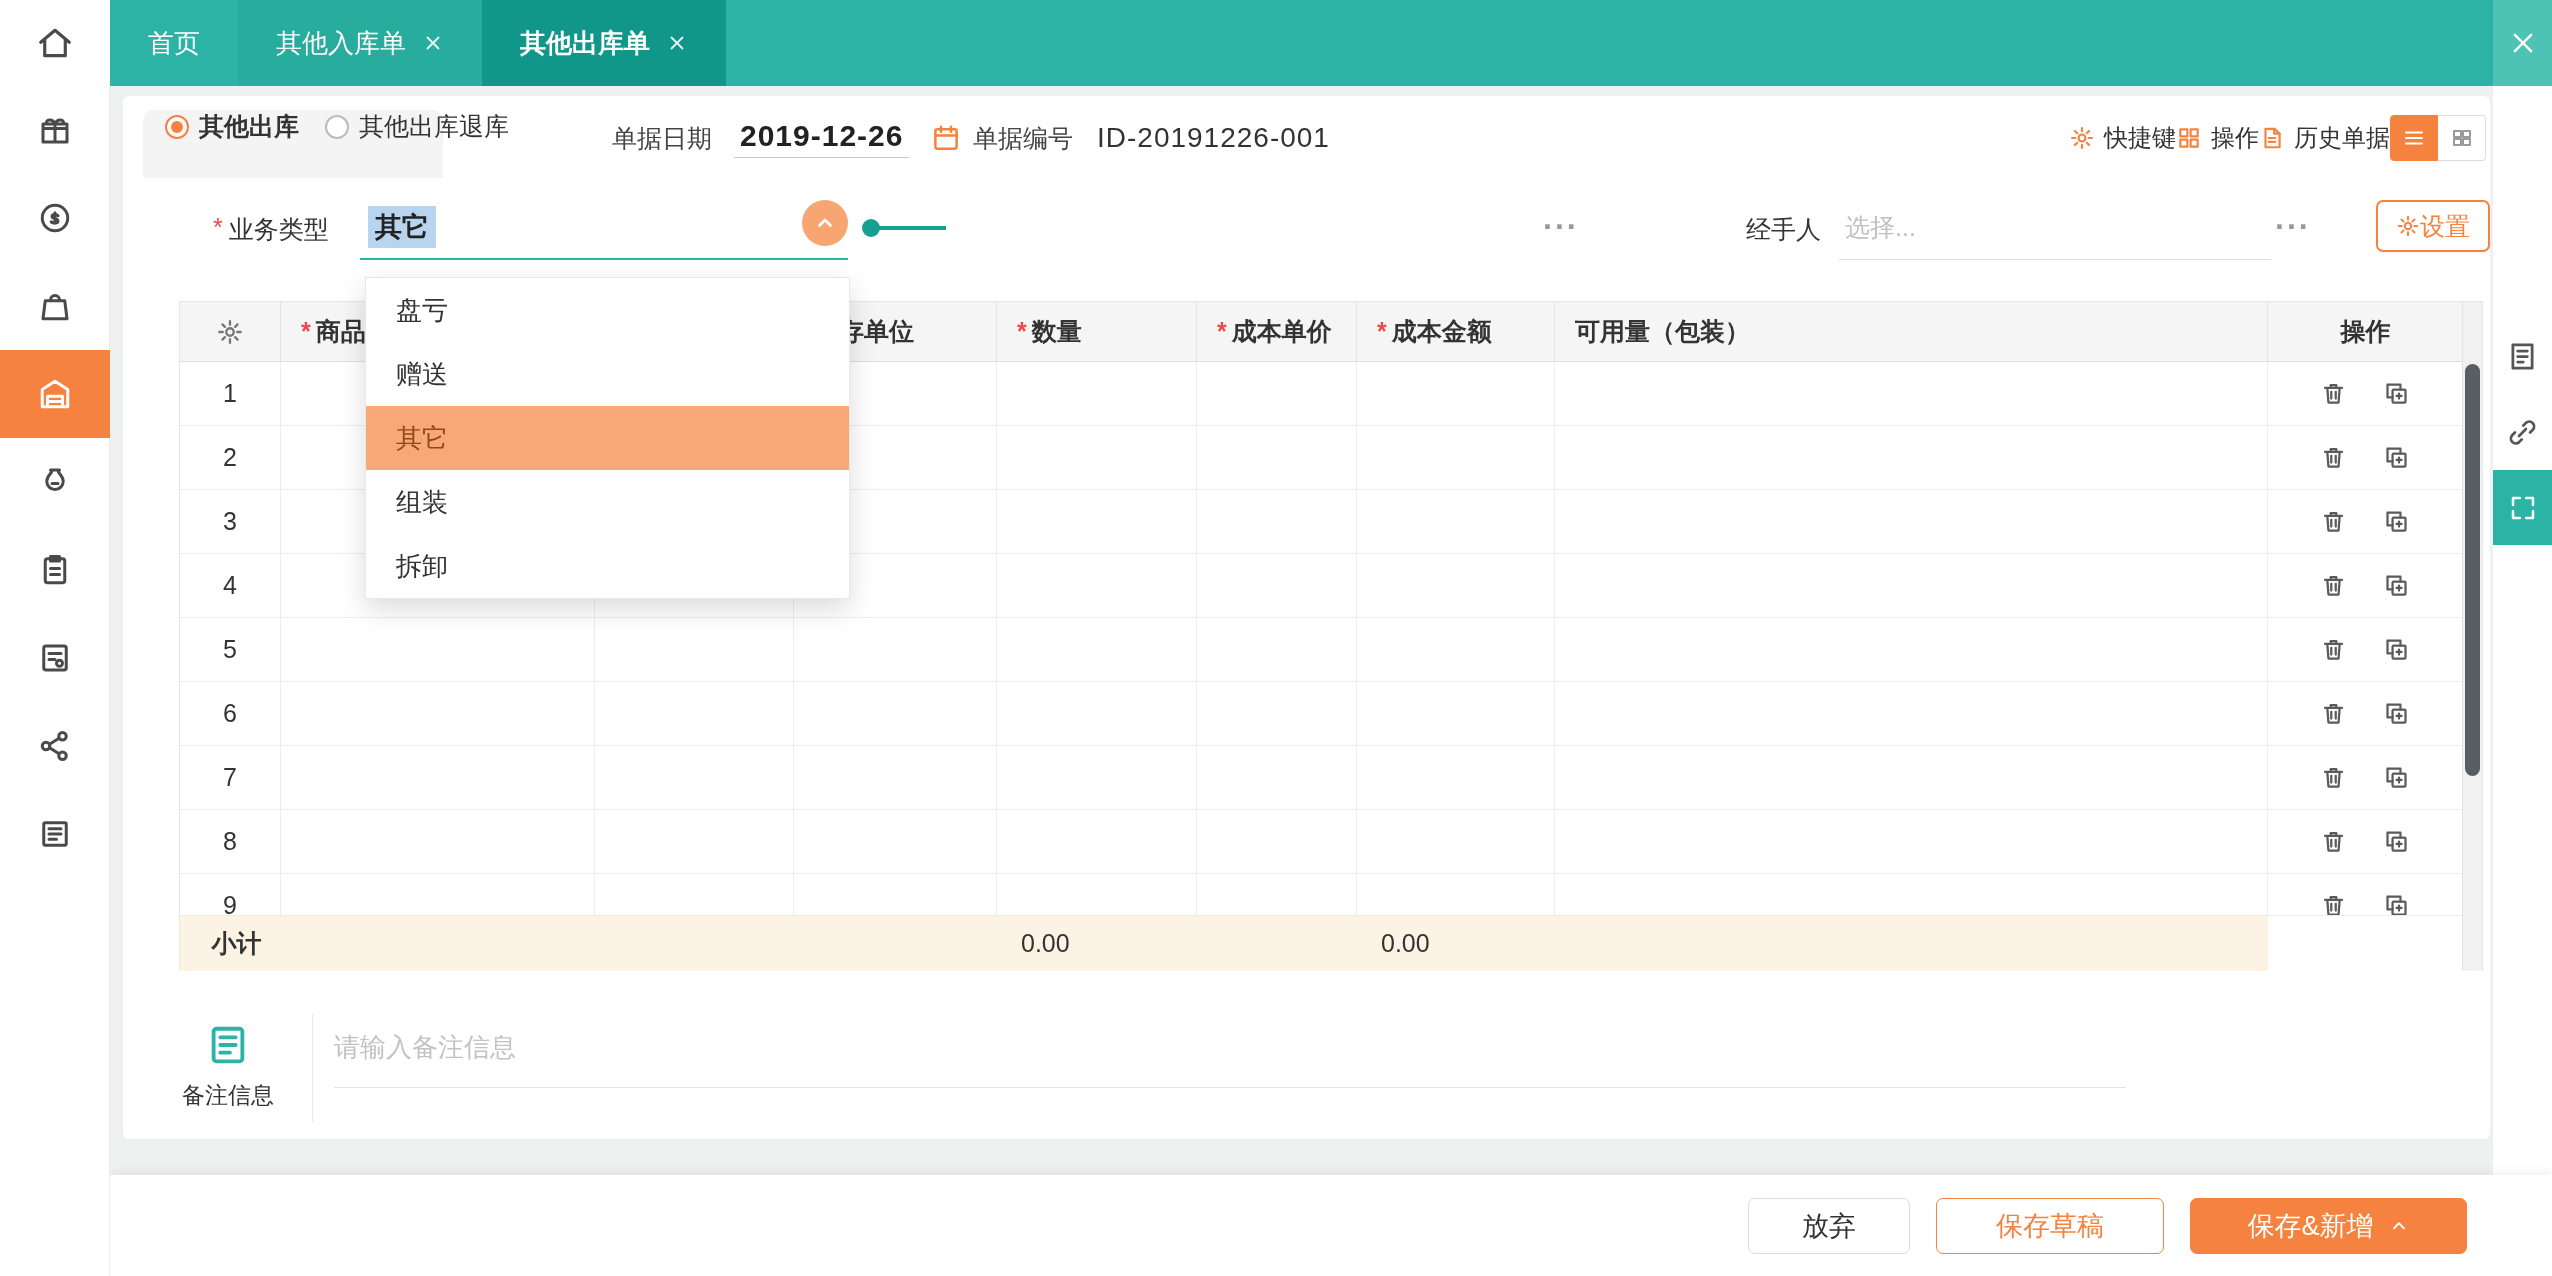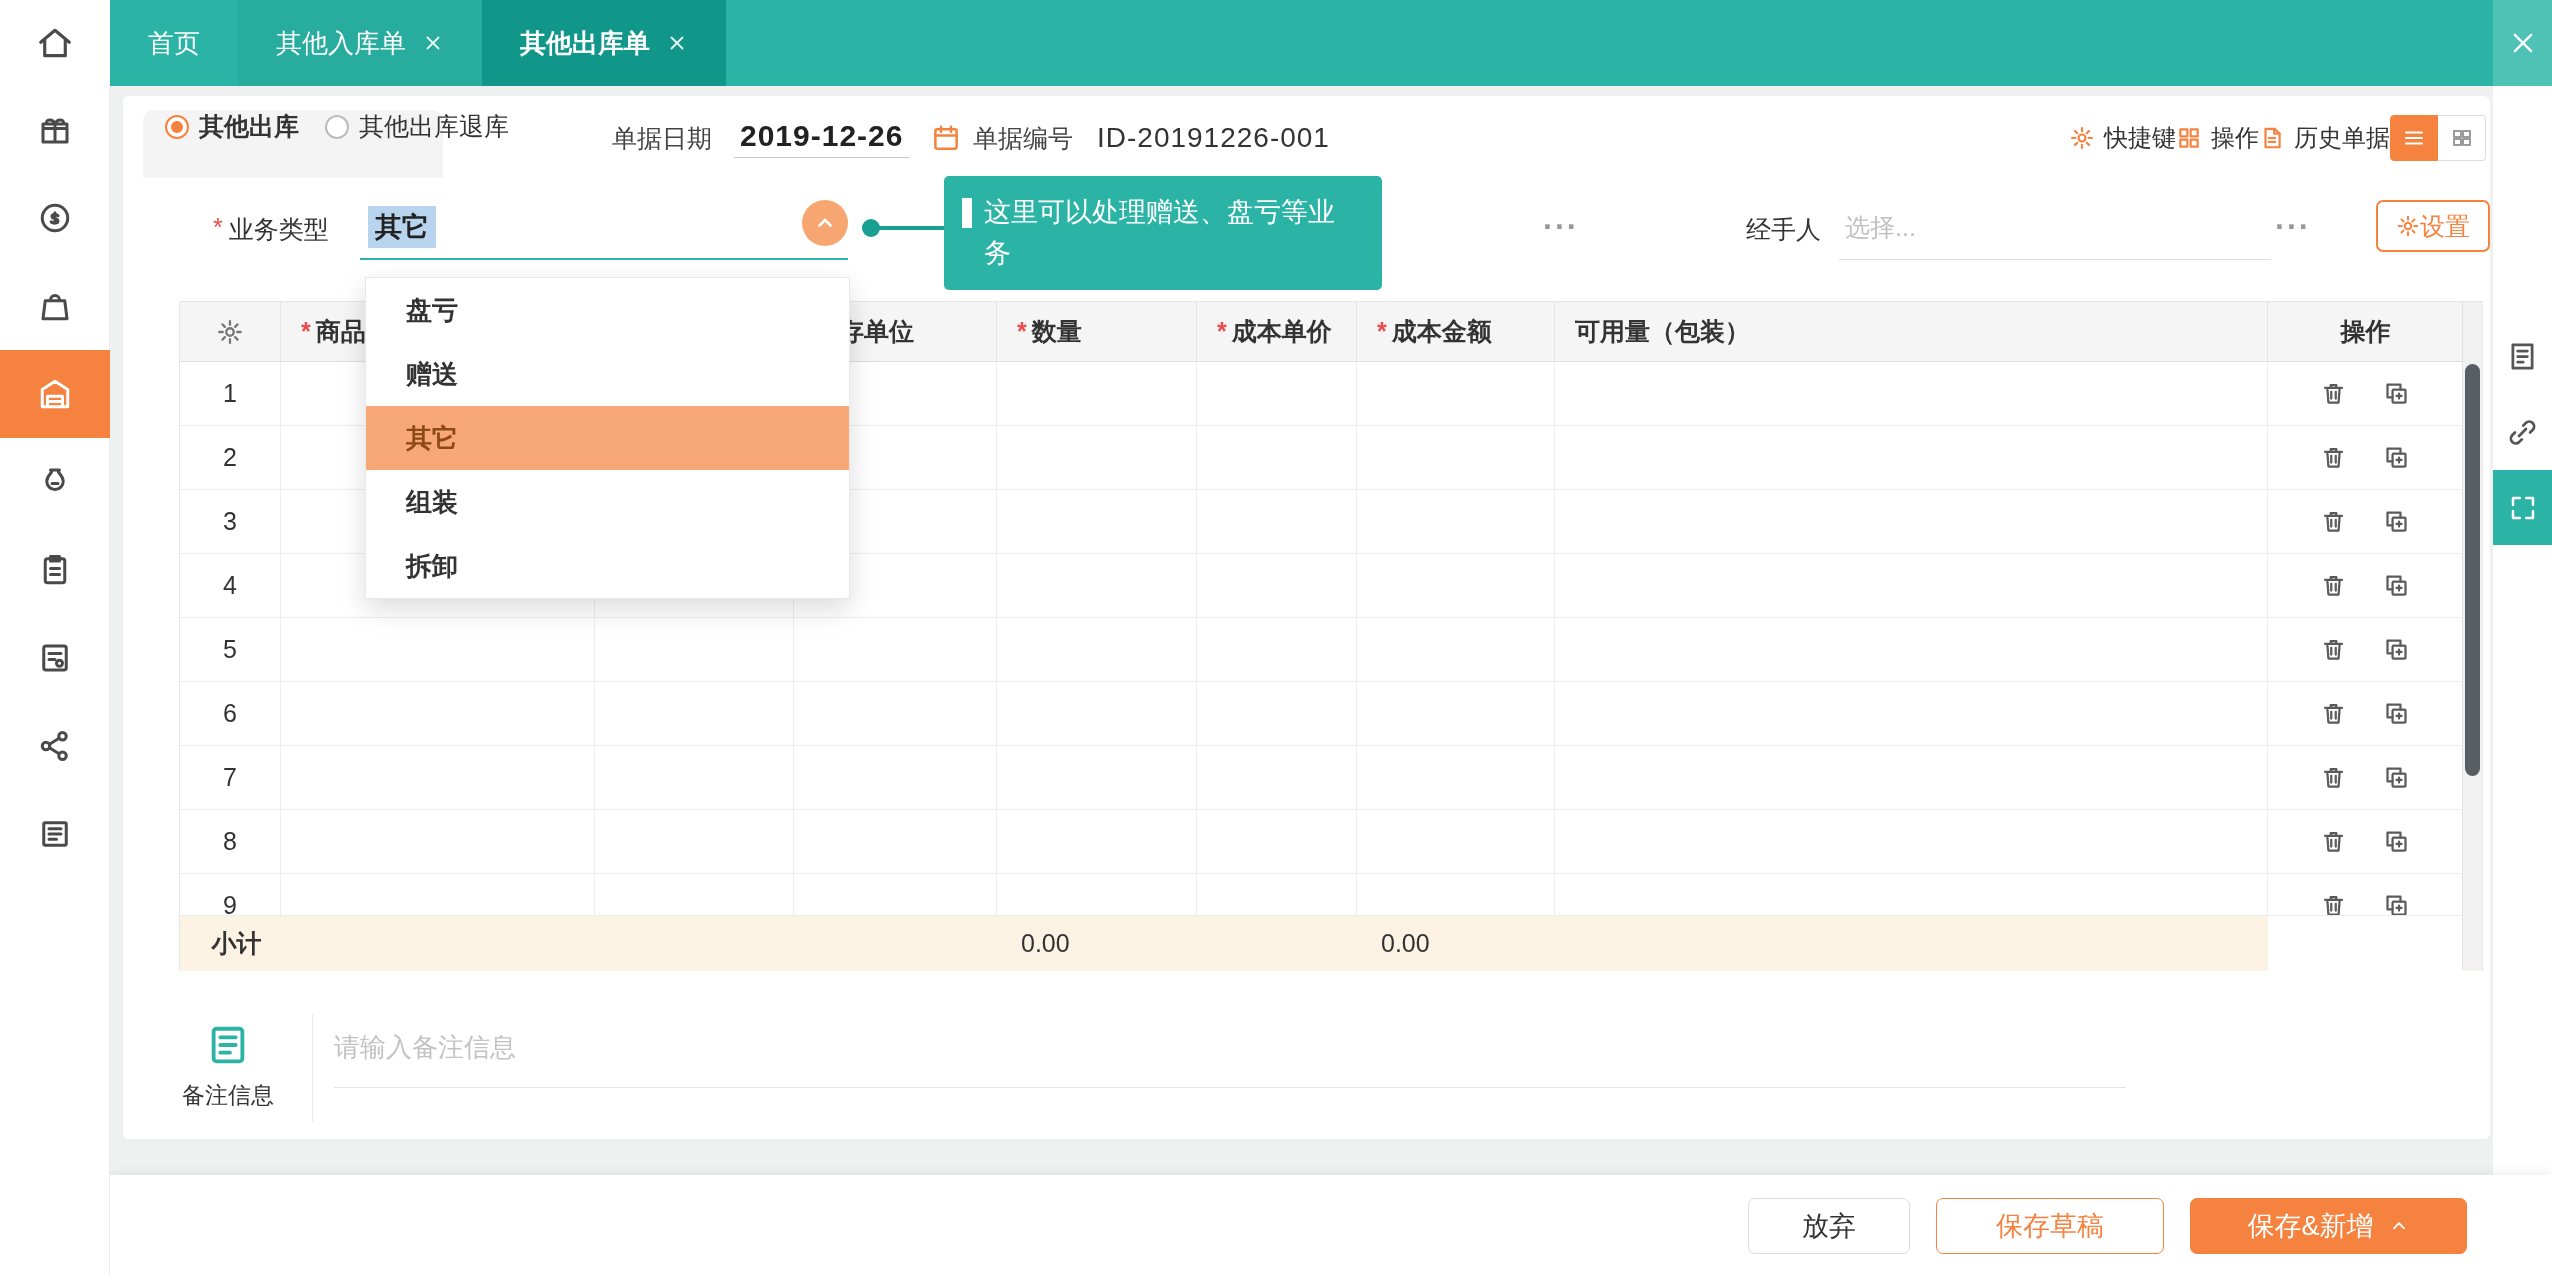--- a/index.html
+++ b/index.html
@@ -62,21 +62,21 @@
   .tooltip { position:absolute; left:821px; top:80px; width:438px; background:#2BB4A6; border-radius:5px; color:#fff; font-size:27px; line-height:41px; padding:16px 22px 16px 18px; display:flex; gap:12px; z-index:46; }
   .tip-bar { flex:0 0 10px; height:30px; background:#fff; margin-top:6px; }
   .more-dots { position:absolute; top:104px; color:#999; font-size:32px; font-weight:bold; letter-spacing:3px; cursor:pointer; }
   .handler-label { position:absolute; left:1623px; top:117px; font-size:25px; color:#333; }
   .handler-input { position:absolute; left:1716px; top:100px; width:432px; height:64px; border-bottom:1px solid #E0E0E0; display:flex; align-items:center; padding-left:6px; font-size:25px; color:#BFBFBF; cursor:text; }
   .settings-btn { position:absolute; left:2253px; top:104px; width:114px; height:52px; border:2px solid #F5823E; border-radius:7px; background:#fff; color:#F5823E; display:flex; align-items:center; justify-content:center; gap:0; font-size:25px; cursor:pointer; }
   .settings-btn svg { width:24px; height:24px; }
 
   
   .dropdown { position:absolute; left:242px; top:181px; width:485px; background:#fff; border:1px solid #E8E8E8; box-shadow:0 10px 26px rgba(0,0,0,.14); z-index:60; }
-  .dd-item { height:64px; display:flex; align-items:center; padding-left:40px; font-size:26px; color:#333; cursor:pointer;font-weight:bold; }
+  .dd-item { height:64px; display:flex; align-items:center; padding-left:30px; font-size:26px; color:#333; cursor:pointer; }
   .dd-item.hl { background:#F8A877; color:#8D4A17; }
 
   
   .table-wrap { position:absolute; left:56px; top:205px; width:2304px; height:670px; border:1px solid #E6E6E6; }
   .tgrid { display:grid; grid-template-columns:101px 314px 199px 203px 200px 160px 198px 713px 195px; }
   .th { background:#F5F5F6; height:60px; display:flex; align-items:center; padding-left:20px; gap:5px; font-size:25px; font-weight:600; color:#333; border-right:1px solid #E4E4E4; border-bottom:1px solid #DEDEDE; white-space:nowrap; overflow:hidden; }
   .th.center { justify-content:center; padding-left:0; }
   .th svg { width:28px; height:28px; color:#777; }
   .tbody { height:553px; overflow:hidden; }
   .trow { height:64px; }
@@ -277,24 +277,20 @@
     <div class="bt-input">
       <span class="sel-text">其它</span>
     </div>
     <div class="collapse-btn">
       <svg class="ic" viewBox="0 0 24 24">
           <path d="M6.5 14.5 12 9l5.5 5.5"></path>
         </svg>
     </div>
     <div class="tip-dot"></div>
     <div class="tip-line"></div>
-    <div class="tooltip">
-      <span class="tip-bar"></span>
-      <span>这里可以处理赠送、盘亏等业务</span>
-    </div>
     <div class="more-dots" style="left:1420px">...</div>
     <div class="handler-label">经手人</div>
     <div class="handler-input">
       <span>选择...</span>
     </div>
     <div class="more-dots" style="left:2152px">...</div>
     <div class="settings-btn">
       <svg class="ic" viewBox="0 0 24 24">
           <circle cx="12" cy="12" r="3.2"></circle>
           <path d="M12 2.8v3M12 18.2v3M2.8 12h3M18.2 12h3M5.5 5.5l2.1 2.1M16.4 16.4l2.1 2.1M18.5 5.5l-2.1 2.1M7.6 16.4l-2.1 2.1"></path>

